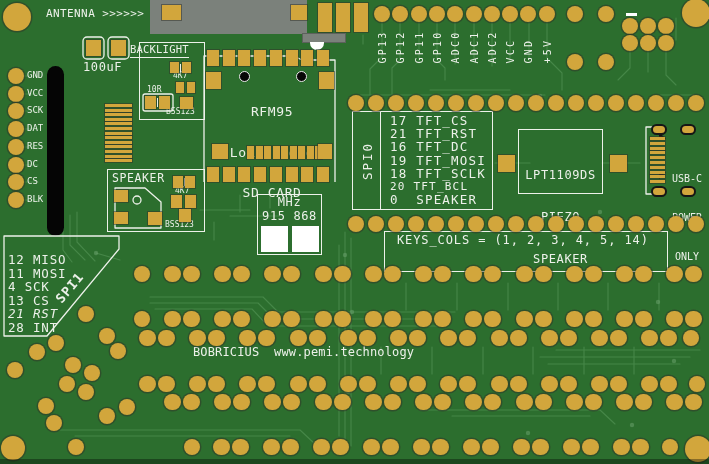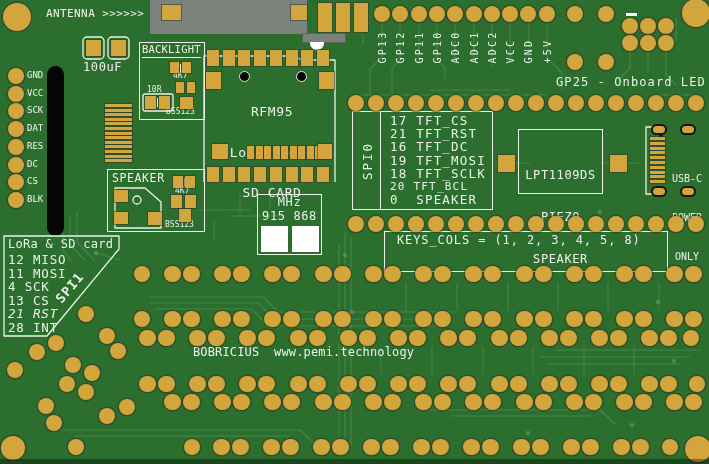--- a/index.html
+++ b/index.html
@@ -82,21 +82,21 @@
       <rect x="143" y="94" width="30" height="17" rx="2"></rect>
       <rect x="83" y="37" width="21" height="22" rx="4"></rect>
       <rect x="108" y="37" width="21" height="22" rx="4"></rect>
     </g>
   </svg>
 
   <div class="silk" style="left:46px; top:8px; font-size:11px; letter-spacing:.4px;">ANTENNA &gt;&gt;&gt;&gt;&gt;&gt;</div>
   <div class="silk" style="left:83px; top:61px; font-size:12px; letter-spacing:.6px;">100uF</div>
 
   <div class="sbox" style="left:139px; top:42px; width:66px; height:78px;"></div>
-  <div class="silk" style="left:142px; top:44px; font-size:10.5px; letter-spacing:.2px; border-bottom:1.2px solid #edf1ea; padding-bottom:2px;">BACKLIGHT</div>
+  <div class="silk" style="left:130px; top:44px; font-size:10.5px; letter-spacing:.2px; border-bottom:1.2px solid #edf1ea; padding-bottom:2px;">BACKLIGHT</div>
   <div class="silk" style="left:173px; top:72px; font-size:8px;">4K7</div>
   <div class="silk" style="left:147px; top:86px; font-size:8px;">10R</div>
   <div class="silk" style="left:166px; top:108px; font-size:8px;">BSS123</div>
   <div class="jl" style="left:180px; top:64px; width:1.4px; height:8px;"></div>
   <div class="jl" style="left:157px; top:98px; width:1.4px; height:9px;"></div>
 
   <div class="silk" style="left:205px; top:78px; width:134px; text-align:center; font-size:13px; letter-spacing:.6px; line-height:13.5px;">
     <div>RFM95</div>
     <div>LoRa radio</div>
     <div>SD CARD</div>
@@ -135,26 +135,24 @@
   </div>
 
   <div class="silk" style="left:668px; top:146px; width:38px; text-align:center; font-size:10px; line-height:13px;">
     <div>USB-C</div>
     <div>POWER</div>
     <div>ONLY</div>
   </div>
   <div class="tri" style="left:659px; top:132px; border-left:7px solid #141414; border-top:7px solid transparent;"></div>
   <div class="tri" style="left:659px; top:172px; border-left:7px solid #141414; border-bottom:7px solid transparent;"></div>
 
-  <div class="silk" style="left:556px; top:76px; font-size:12px; letter-spacing:1.1px;">GP25 - Onboard LED</div>
 
   <div class="sbox" style="left:384px; top:231px; width:284px; height:41px;"></div>
-  <div class="silk" style="left:397px; top:234px; font-size:12px; letter-spacing:.9px;">KEYS_COLS = (1, 2, 3, 4, 5, 8)</div>
-
-  <div class="silk" style="left:8px; top:238px; font-size:12px; letter-spacing:.3px;">LoRa &amp; SD card</div>
+  <div class="silk" style="left:397px; top:234px; font-size:12px; letter-spacing:.9px;">KEYS_COLS = (1, 2, 3, 4, 5, 14)</div>
+
   <div class="abs" style="left:8px; top:253px;">
       <div class="silk" style="position: relative; font-size: 12.5px; letter-spacing: 0.8px; line-height: 13.6px;">12 MISO</div>
       <div class="silk" style="position: relative; font-size: 12.5px; letter-spacing: 0.8px; line-height: 13.6px;">11 MOSI</div>
       <div class="silk" style="position: relative; font-size: 12.5px; letter-spacing: 0.8px; line-height: 13.6px;">4 SCK</div>
       <div class="silk" style="position: relative; font-size: 12.5px; letter-spacing: 0.8px; line-height: 13.6px;">13 CS</div>
       <div class="silk" style="position: relative; font-size: 12.5px; letter-spacing: 0.8px; line-height: 13.6px; font-style: italic;">21 RST</div>
       <div class="silk" style="position: relative; font-size: 12.5px; letter-spacing: 0.8px; line-height: 13.6px;">28 INT</div>
     </div>
   <div class="silk" style="left:45px; top:281px; width:50px; text-align:center; font-size:13px; font-weight:bold; letter-spacing:1px; transform:rotate(-50deg);">SPI1</div>
 

